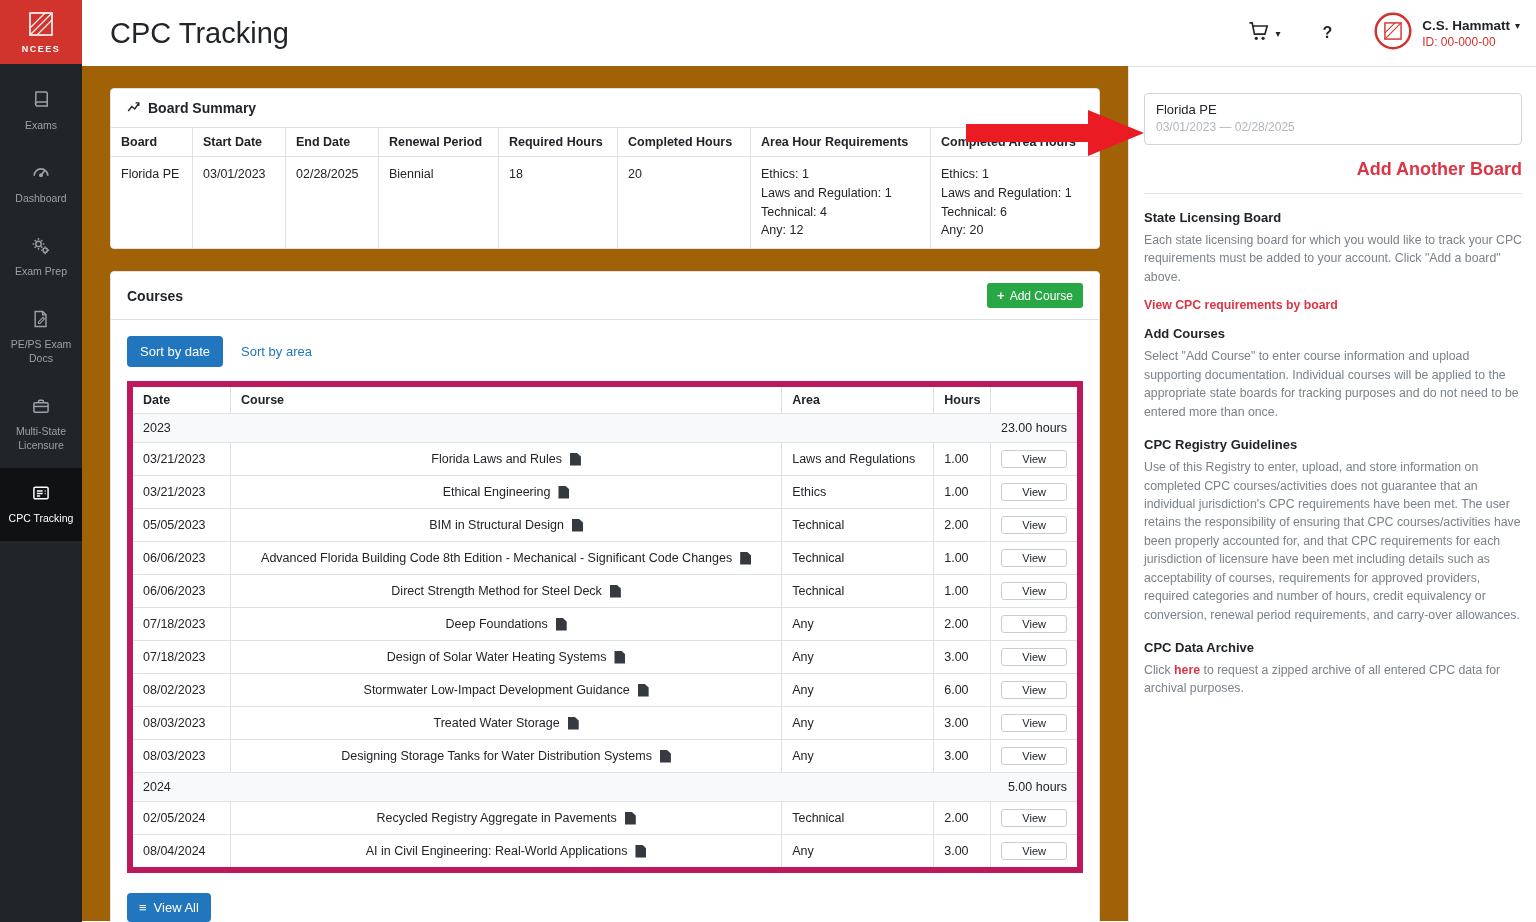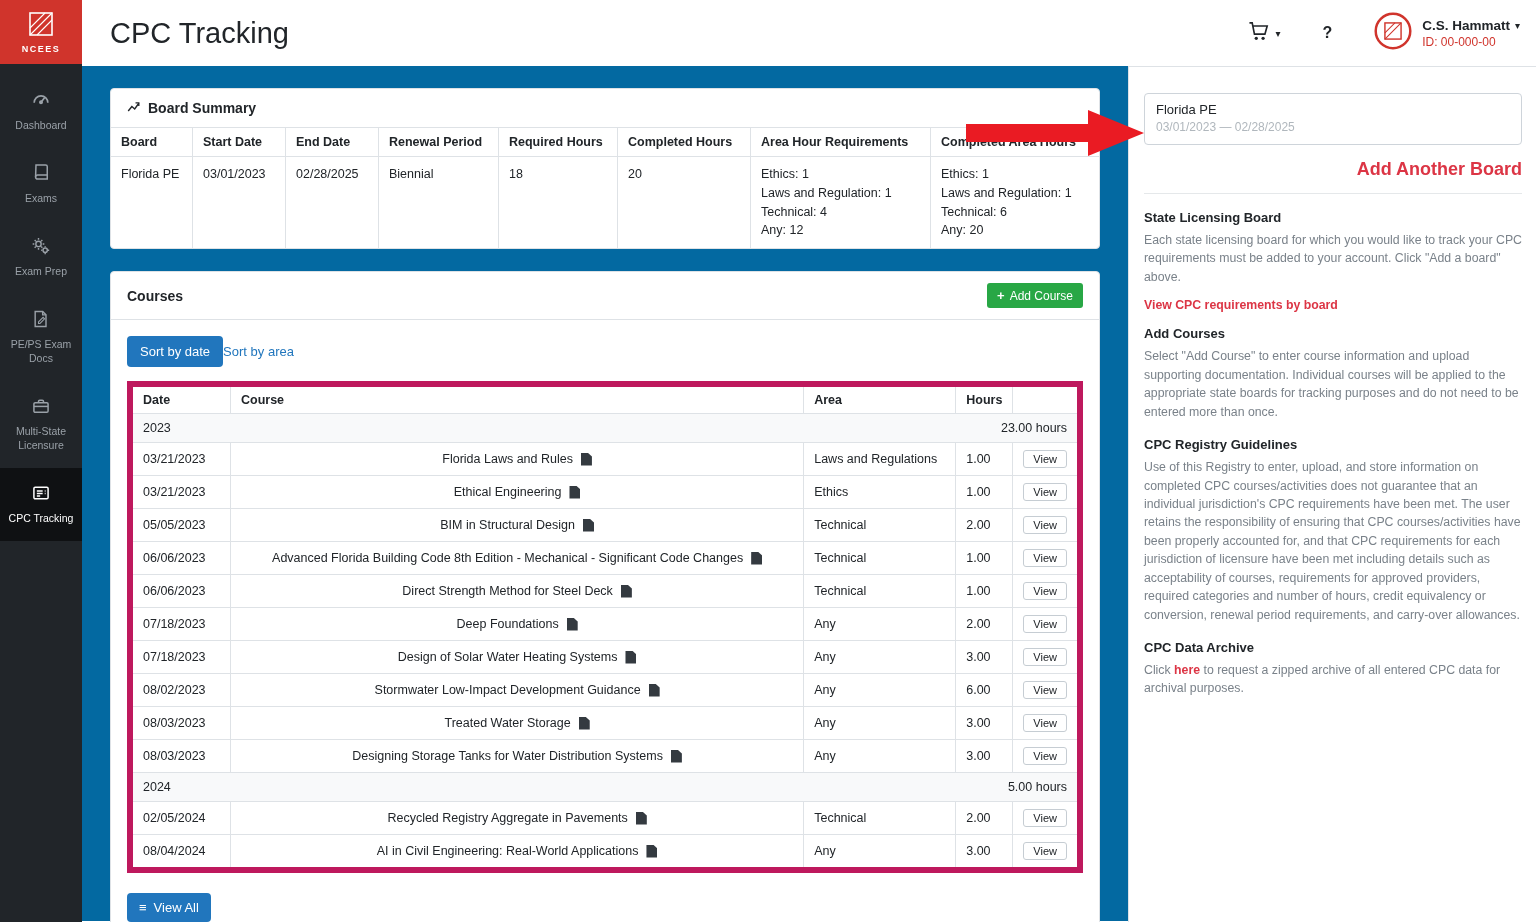--- a/index.html
+++ b/index.html
@@ -26,50 +26,50 @@
   .cart-btn { display:flex; align-items:center; gap:5px; }
   .caret { font-size:10px; color:#212529; }
   .help-btn { font-size:16px; font-weight:bold; color:#212529; padding:0 4px; }
   .user-menu { display:flex; align-items:center; gap:10px; }
   .user-text { display:flex; flex-direction:column; gap:2px; }
   .user-name-row { display:flex; align-items:center; gap:5px; }
   .user-name { font-size:13.5px; font-weight:bold; color:#212529; }
   .user-id { font-size:12px; color:#d0342c; }
 
   
-  .content { position:absolute; left:82px; top:66px; width:1046px; bottom:1px; background:#0369a1; padding:22px 28px; }
+  .content { position:absolute; left:82px; top:66px; width:1046px; bottom:1px; background:#a16207; padding:22px 28px; }
   .card { background:#fff; border:1px solid #dee2e6; border-radius:4px; }
   .card + .card { margin-top:22px; }
   .card-header { padding:11px 16px; border-bottom:1px solid #dee2e6; font-size:14px; font-weight:bold; display:flex; align-items:center; gap:8px; }
   .card-header .spacer { flex:1; }
 
   
   .bs-tbl { width:100%; border-collapse:separate; border-spacing:0; font-size:12.5px; }
   .bs-tbl th { text-align:left; font-weight:bold; padding:7px 10px; border-right:1px solid #dee2e6; border-bottom:1px solid #dee2e6; }
   .bs-tbl td { vertical-align:top; padding:8px 10px; border-right:1px solid #dee2e6; line-height:1.5; }
   .bs-tbl th:last-child, .bs-tbl td:last-child { border-right:none; }
 
   
   .courses-body { padding:16px; }
-  .sort-row { display:flex; align-items:center; margin-bottom:14px; }
+  .sort-row { display:flex; align-items:center; gap:18px; margin-bottom:14px; }
   .sort-btn { background:#2176bd; color:#fff; border:none; border-radius:4px; font-size:13px; padding:8px 13px; font-family:inherit; }
   .sort-link { color:#2176bd; font-size:13px; text-decoration:none; }
   .add-course-btn { background:#28a745; color:#fff; border:none; border-radius:3px; font-size:12px; padding:5px 10px; display:flex; align-items:center; gap:5px; font-family:inherit; }
   .add-course-btn .plus { font-weight:bold; font-size:13px; }
   .crs-tbl { width:100%; border:6px solid #be185d; border-collapse:separate; border-spacing:0; font-size:12.5px; }
   .crs-tbl th { text-align:left; font-weight:bold; padding:6px 10px; border-right:1px solid #dee2e6; border-bottom:1px solid #dee2e6; }
   .crs-tbl td { padding:7px 10px; border-right:1px solid #dee2e6; border-bottom:1px solid #dee2e6; }
   .crs-tbl th:last-child, .crs-tbl td:last-child { border-right:none; }
   .crs-tbl tr:last-child td { border-bottom:none; }
   .col-date { width:98px; } .col-area { width:152px; } .col-hours { width:55px; } .col-view { width:48px; }
   .group-row td { background:#f8f9fa; border-right:none; }
   .g-total { text-align:right; }
   .cell-course { display:flex; align-items:center; justify-content:center; gap:8px; }
   .doc-icon { width:11px; height:13px; background:#343a40; clip-path:polygon(0 0,60% 0,100% 30%,100% 100%,0 100%); display:inline-block; flex:none; }
-  .view-btn { background:#fff; border:1px solid #c6cdd3; border-radius:3px; font-size:11px; padding:2px 9px; color:#212529; font-family:inherit; }
+  .view-btn { background:#fff; border:1px solid #c6cdd3; border-radius:3px; font-size:11px; padding:2px 20px; color:#212529; font-family:inherit; }
   .c-view { text-align:center; }
   .view-all-btn { background:#2176bd; color:#fff; border:none; border-radius:4px; font-size:13px; padding:7px 12px; display:inline-flex; align-items:center; gap:7px; margin-top:20px; font-family:inherit; }
   .view-all-btn .glyph { font-size:13px; }
 
   
   .right-panel { position:absolute; left:1128px; right:0; top:66px; bottom:0; background:#fff; border-left:1px solid #dee2e6; border-top:1px solid #dee2e6; padding:26px 14px 0 15px; }
   .panel-head { display:flex; align-items:center; margin-bottom:12px; }
   .panel-title { font-size:13px; font-weight:bold; }
   .panel-head-right { margin-left:auto; display:flex; align-items:center; gap:14px; }
   .accepts { display:flex; align-items:center; gap:5px; font-size:12px; color:#212529; }
@@ -100,36 +100,36 @@
       <svg viewBox="0 0 26 26" width="26" height="26">
         <rect x="2" y="2" width="22" height="22" fill="none" stroke="#fff" stroke-width="1.6"></rect>
         <path d="M2 24 L24 2 M2 17 L17 2 M9 24 L24 9" stroke="#fff" stroke-width="1.1" fill="none"></path>
       </svg>
     </span>
     <span class="logo-text" data-interactable="false">NCEES</span>
   </div>
   <nav class="nav" data-interactable="false">
     <a class="nav-item" data-interactable="true">
       <span data-interactable="false">
+        <svg viewBox="0 0 24 24" fill="none" stroke="currentColor" stroke-width="1.8">
+          <path d="M6 3.5h11.5a2 2 0 0 1 2 2V20.5H8a2.5 2.5 0 0 1-2.5-2.5z"></path>
+          <path d="M5.5 18a2.5 2.5 0 0 1 2.5-2.5h11.5"></path>
+        </svg>
+      </span>
+      <span class="nav-label" data-interactable="false">Exams</span>
+    </a>
+    <a class="nav-item" data-interactable="true">
+      <span data-interactable="false">
         <svg viewBox="0 0 24 24" fill="none" stroke="currentColor" stroke-width="2">
           <path d="M3.8 16.5 A 8.2 8.2 0 0 1 20.2 16.5"></path>
           <path d="M12 16 L16.3 10.4"></path>
             <circle cx="12" cy="16" r="1.4" fill="currentColor"></circle>
         </svg>
       </span>
       <span class="nav-label" data-interactable="false">Dashboard</span>
-    </a>
-    <a class="nav-item" data-interactable="true">
-      <span data-interactable="false">
-        <svg viewBox="0 0 24 24" fill="none" stroke="currentColor" stroke-width="1.8">
-          <path d="M6 3.5h11.5a2 2 0 0 1 2 2V20.5H8a2.5 2.5 0 0 1-2.5-2.5z"></path>
-          <path d="M5.5 18a2.5 2.5 0 0 1 2.5-2.5h11.5"></path>
-        </svg>
-      </span>
-      <span class="nav-label" data-interactable="false">Exams</span>
     </a>
     <a class="nav-item" data-interactable="true">
       <span data-interactable="false">
         <svg viewBox="0 0 24 24" fill="none" stroke="currentColor" stroke-width="1.7">
           <circle cx="9" cy="9.5" r="3.2"></circle>
           <path d="M9 4.5v-2M9 16.5v-2M4 9.5H2M16 9.5h-2M5.8 6.3 4.4 4.9M12.2 12.7l1.4 1.4M5.8 12.7l-1.4 1.4M12.2 6.3l1.4-1.4"></path>
           <circle cx="17" cy="17" r="2.6"></circle>
           <path d="M17 13.6v-1.4M17 21.8v-1.4M13.6 17h-1.4M21.8 17h-1.4"></path>
         </svg>
       </span>

